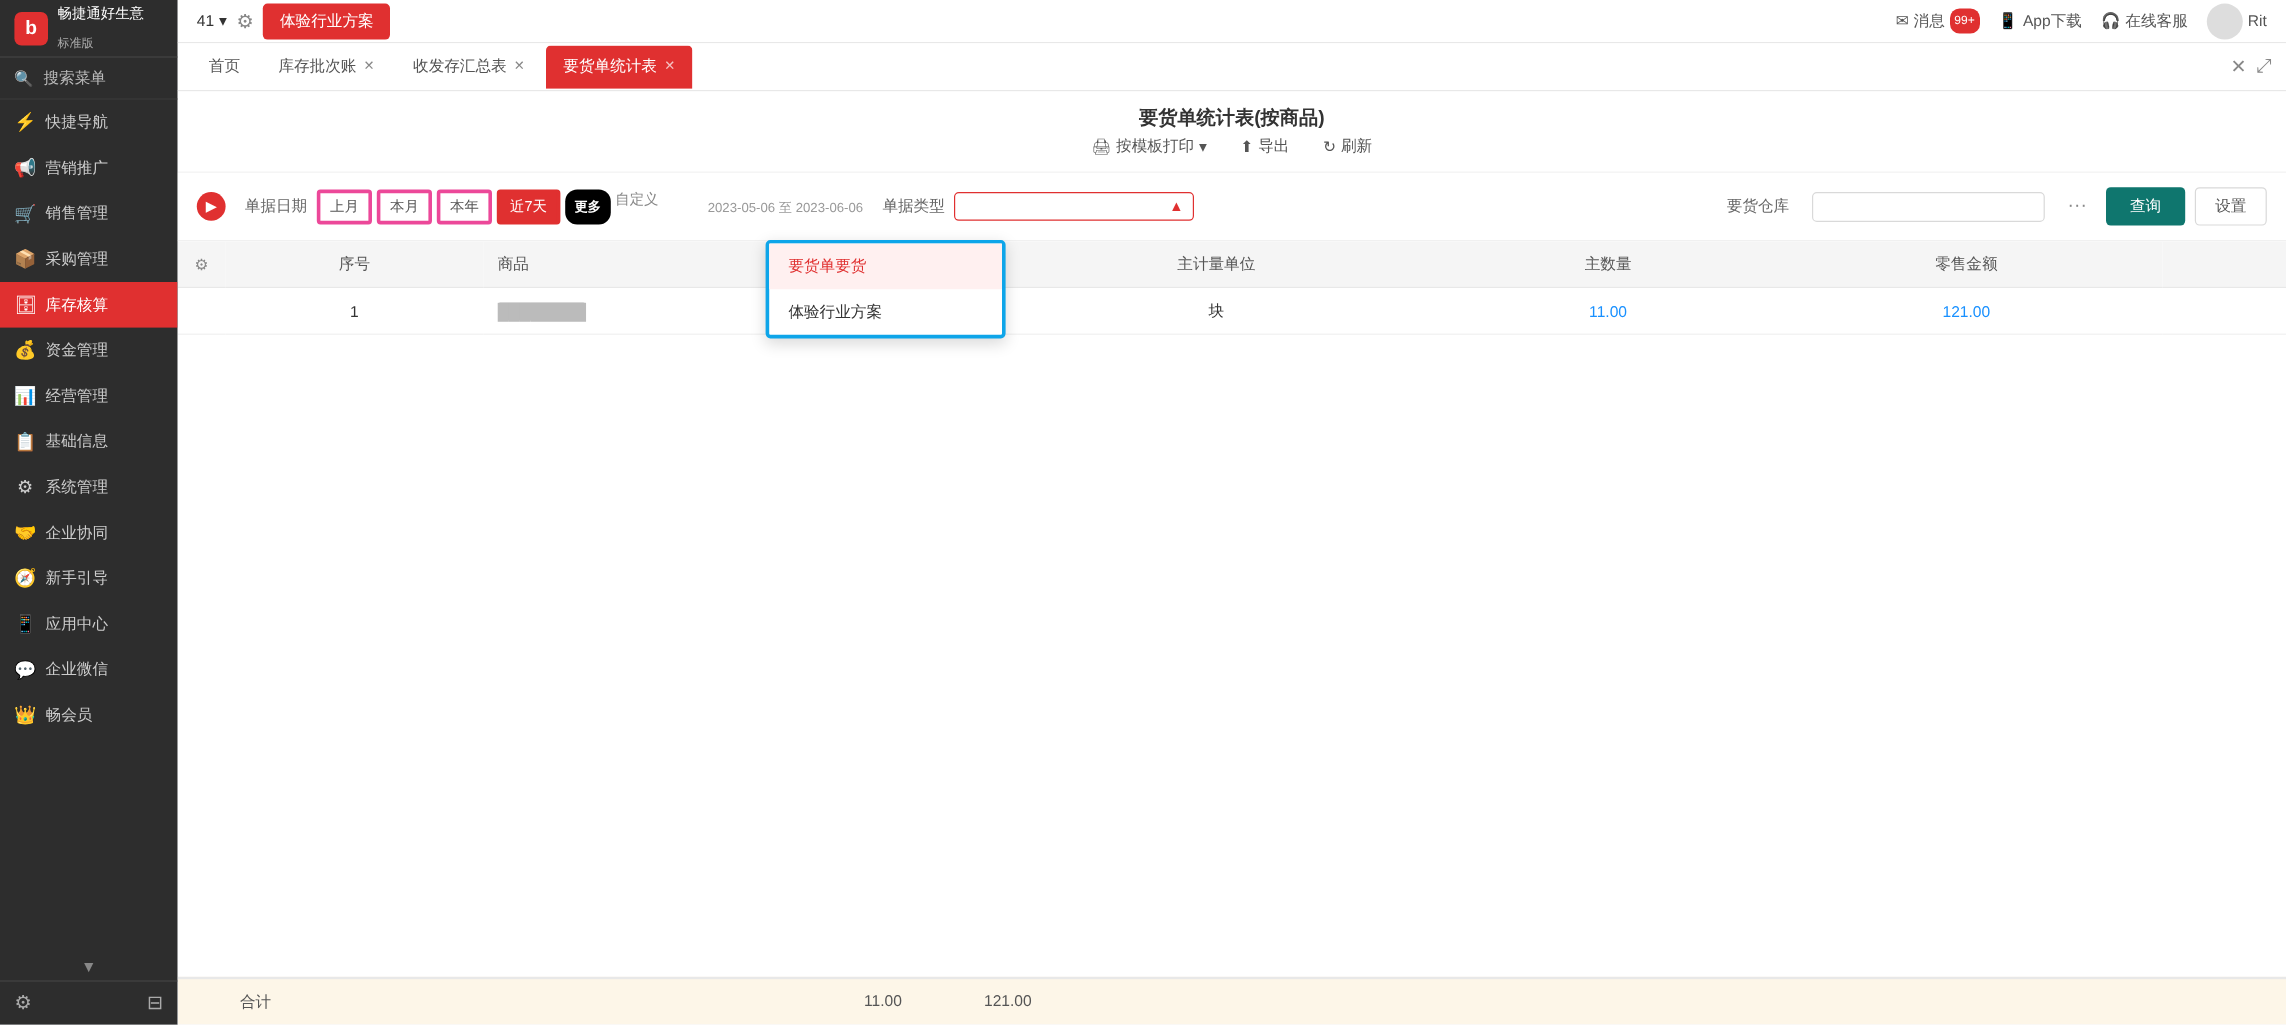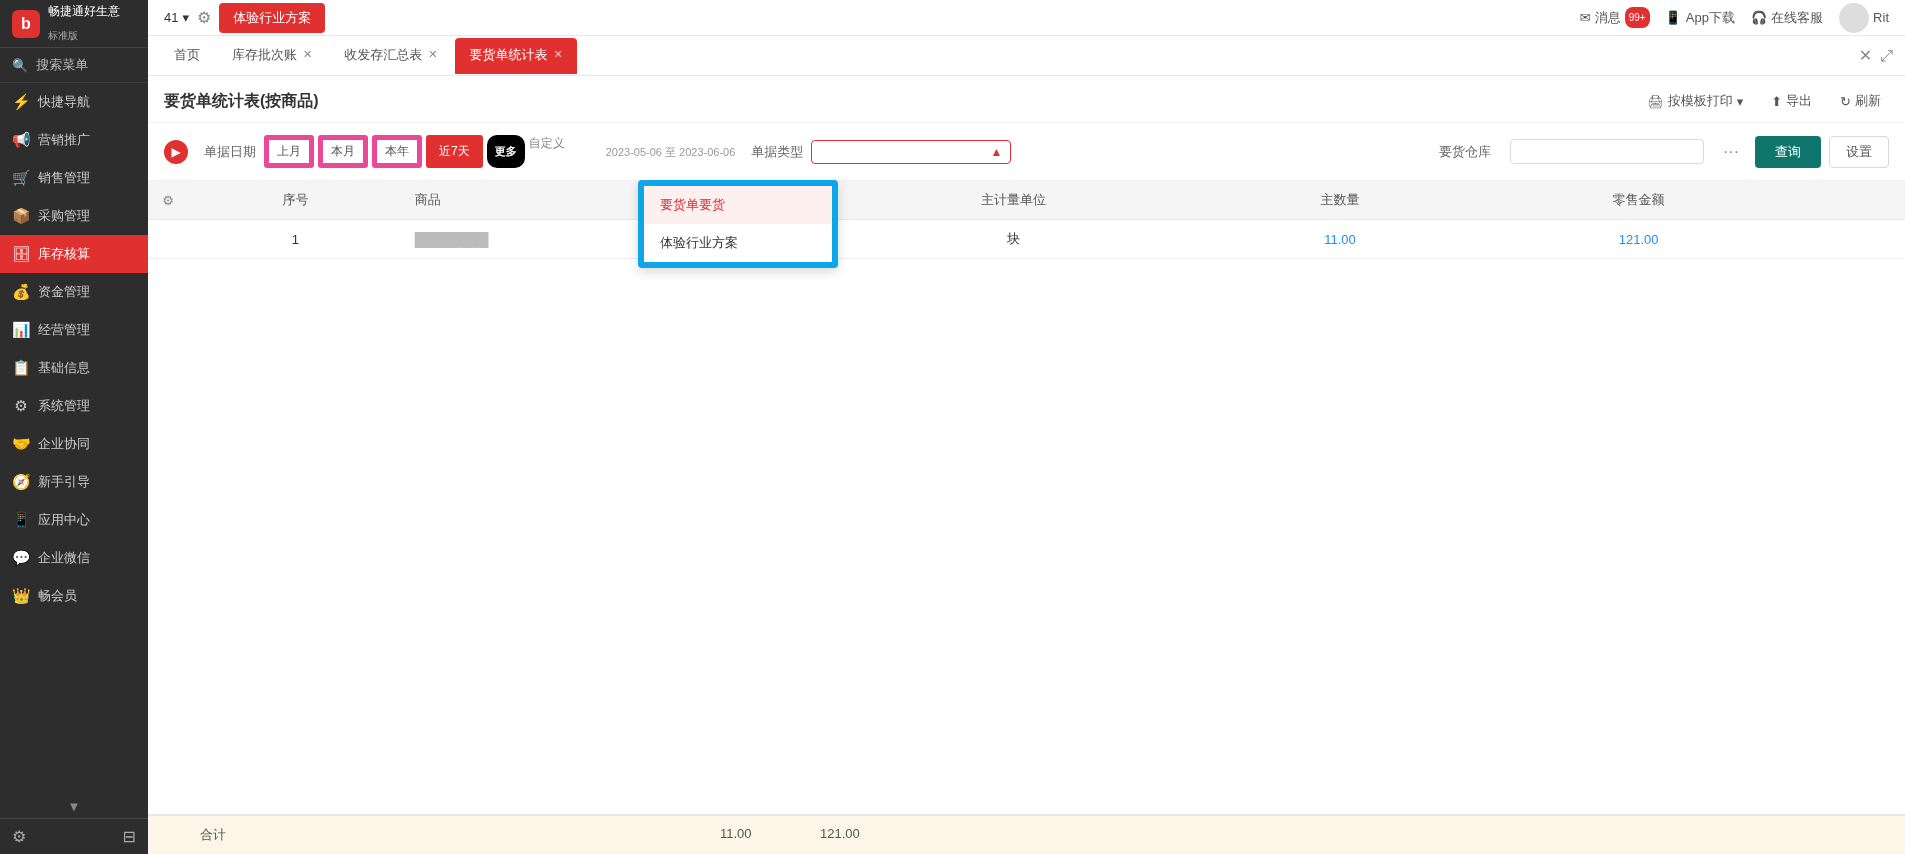--- a/index.html
+++ b/index.html
@@ -201,20 +201,21 @@
       overflow: hidden;
     }
 
     
     .page-header {
       display: flex;
       align-items: center;
       justify-content: space-between;
       padding: 12px 16px 8px;
       border-bottom: 1px solid #f0f0f0;
+      flex-direction: column;
     }
     .page-title { font-size: 16px; font-weight: 600; color: #333; }
     .page-header-actions { display: flex; align-items: center; gap: 12px; }
     .action-btn {
       display: flex;
       align-items: center;
       gap: 4px;
       color: #555;
       cursor: pointer;
       font-size: 13px;
@@ -248,21 +249,21 @@
     }
     .filter-group {
       display: flex;
       align-items: center;
       gap: 8px;
     }
     .filter-label { color: #666; font-size: 13px; white-space: nowrap; }
     .date-btns { display: flex; gap: 4px; }
     .date-btn {
       padding: 3px 8px;
-      border: 5px solid #ec4899;
+      border: 3px solid #ec4899;
       border-radius: 3px;
       cursor: pointer;
       font-size: 12px;
       color: #555;
       background: #fff;
     }
     .date-btn.active { background: #e03030; color: white; border-color: #e03030; }
     .date-btn-more {
       background: #000000;
       color: white;
@@ -330,21 +331,21 @@
       font-size: 13px;
     }
 
     
     .dropdown-overlay {
       position: absolute;
       top: 100%;
       left: 490px;
       z-index: 1000;
       background: white;
-      border: 6px solid #0ea5e9;
+      border: 3px solid #0ea5e9;
       border-radius: 4px;
       box-shadow: 0 4px 12px rgba(0,0,0,0.15);
       min-width: 200px;
     }
     .dropdown-item {
       padding: 10px 16px;
       cursor: pointer;
       font-size: 13px;
       color: #333;
     }

